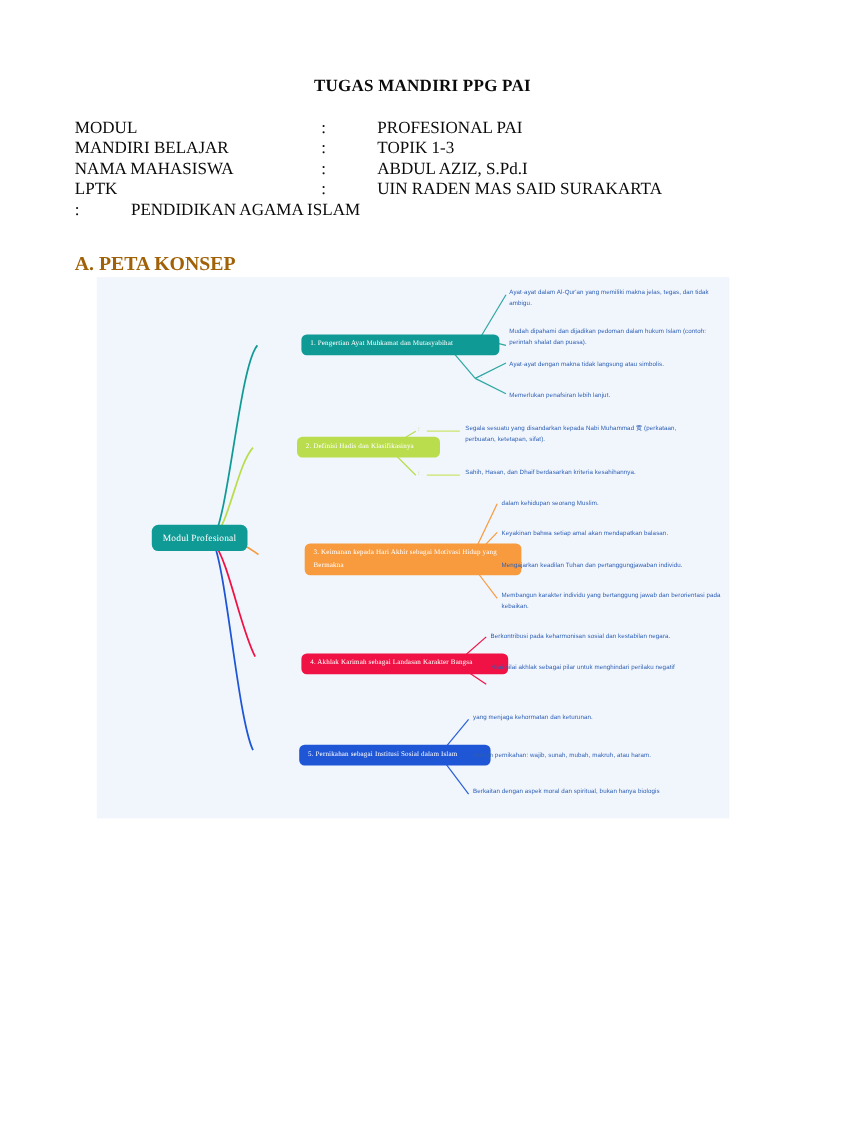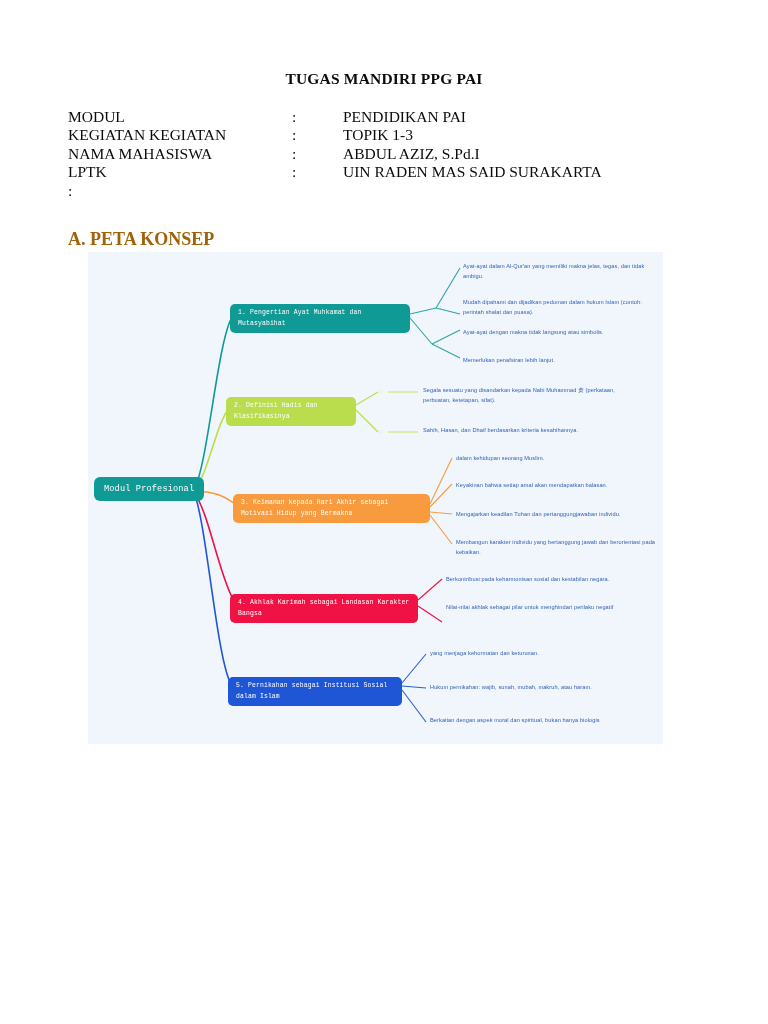--- a/index.html
+++ b/index.html
@@ -90,26 +90,27 @@
     left: 0; top: 0;
     width: 575px;
     height: 492px;
   }
 
   .node {
     position: absolute;
     box-sizing: border-box;
     border-radius: 5px;
     color: #ffffff;
-    font-family: Liberation Mono, monospace;
+    font-family: Liberation Serif, serif;
     font-size: 6.4px;
     line-height: 10.5px;
     letter-spacing: 0.15px;
     padding: 4px 8px;
     white-space: normal;
+    margin-left: 44px;
   }
   .node.root {
     font-size: 8.6px;
     line-height: 12px;
     padding: 6px 10px;
     border-radius: 6px;
     font-weight: normal;
   }
 
   .leaf {
@@ -132,39 +133,40 @@
 <body>
 
 <div class="page">
 
   <div class="doc-title">TUGAS MANDIRI PPG PAI</div>
 
   <div class="meta">
     <div class="meta-row">
       <span class="meta-label">MODUL</span>
       <span class="meta-colon">:</span>
-      <span class="meta-value">PENDIDIKAN PAI</span>
-    </div>
-    <div class="meta-row">
-      <span class="meta-label">KEGIATAN KEGIATAN</span>
+      <span class="meta-value">PROFESIONAL PAI</span>
+    </div>
+    <div class="meta-row">
+      <span class="meta-label">MANDIRI BELAJAR</span>
       <span class="meta-colon">:</span>
       <span class="meta-value">TOPIK 1-3</span>
     </div>
     <div class="meta-row">
       <span class="meta-label">NAMA MAHASISWA</span>
       <span class="meta-colon">:</span>
       <span class="meta-value">ABDUL AZIZ, S.Pd.I</span>
     </div>
     <div class="meta-row">
       <span class="meta-label">LPTK</span>
       <span class="meta-colon">:</span>
       <span class="meta-value">UIN RADEN MAS SAID SURAKARTA</span>
     </div>
     <div class="meta-row">
       <span class="meta-colon">:</span>
+      <span class="meta-value">PENDIDIKAN AGAMA ISLAM</span>
     </div>
   </div>
 
   <div class="section-heading">A. PETA KONSEP</div>
 
   <div class="mindmap">
 
     <svg class="mm-svg" viewBox="0 0 575 492">
 
       <path d="M106 237 C 120 215, 130 80, 146 62" fill="none" stroke="#109a95" stroke-width="1.6"></path>

